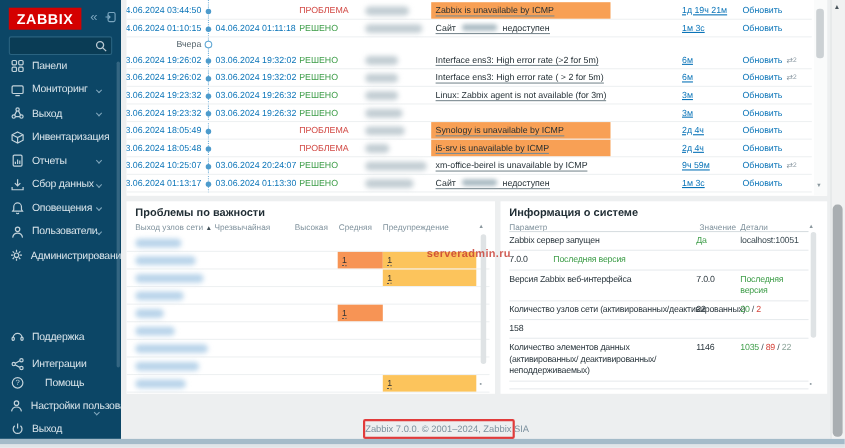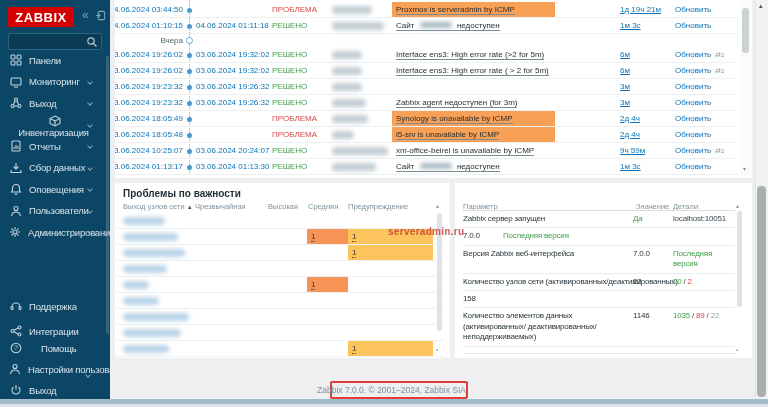--- a/index.html
+++ b/index.html
@@ -74,21 +74,21 @@
 .sys-param.nowrap{white-space:nowrap;overflow:visible}
 .sys-val{width:40px;color:#2b373e}
 .sys-det{flex:1}
 .c-green{color:#3f9e4a}.c-red{color:#d6453c}.c-gray{color:#8fa69c}.c-plain{color:#3b4a52}
 #sys-hline{position:absolute;left:8px;top:27px;width:272px;border-top:1px solid #d8dee1}
 
 #page-scroll{position:absolute;left:755px;top:0;width:13px;height:399px;background:#f1f2f2;border-left:1px solid #e0e3e4}
 #page-scroll-up{position:absolute;left:759px;top:2px;font-size:7px;color:#4a555b}
 #page-scroll-thumb{position:absolute;left:757px;top:186px;width:9px;height:211px;background:#a9aeb1;border-radius:4px}
 #footer-box{position:absolute;left:330px;top:381px;width:138px;height:18px;border:2px solid #e13b3b;border-radius:2px;
-            display:flex;align-items:center;justify-content:flex-end}
+            display:flex;align-items:center;justify-content:flex-start}
 #footer-text{font-size:8.5px;color:#7d919e;white-space:nowrap;cursor:pointer}
 #bottom-strip{position:absolute;left:0;top:399px;width:768px;height:5px;background:#a4bbc9}
 #bottom-strip2{position:absolute;left:0;top:404px;width:768px;height:3px;background:#dfe5e8}
 #watermark{position:absolute;left:388px;top:226px;font-size:10px;font-weight:bold;letter-spacing:.3px;
            color:rgba(198,55,45,.8);filter:blur(.4px);z-index:40}
 </style>
 </head>
 <body>
 
 <div id="page">
@@ -141,21 +141,21 @@
                 <circle cx="6" cy="2.5" r="1.5"></circle>
                 <circle cx="2.5" cy="9" r="1.5"></circle>
                 <circle cx="9.5" cy="9" r="1.5"></circle>
                 <path d="M5.2 3.8L3.2 7.7M6.8 3.8l2 3.9M4 9h4"></path>
               </g>
             </svg>
           </span>
           <span class="lbl">Выход</span>
           <span class="chev"></span>
         </div>
-        <div class="side-item" style="top: 114.5px; flex-direction: column;">
+        <div class="side-item" style="top: 114.5px;">
           <span class="ic">
             <svg width="12" height="12" viewBox="0 0 12 12">
               <g fill="none" stroke="#c2d2da" stroke-width="1.1">
                 <path d="M6 1L11 3.5V8.5L6 11L1 8.5V3.5Z"></path>
                 <path d="M1 3.5L6 6L11 3.5M6 6V11"></path>
               </g>
             </svg>
           </span>
           <span class="lbl">Инвентаризация</span>
           <span class="chev"></span>
@@ -287,21 +287,21 @@
 
   <div id="w-problems" class="widget">
     <div id="timeline"></div>
     <div>
         <div class="prow" style="top: 2px; height: 16px;">
           <span class="c-time">04.06.2024 03:44:50</span>
           <span class="dot"></span>
           <span class="c-status st-problem">ПРОБЛЕМА</span>
           <span class="pill host-pill" style="width: 40px;"></span>
           <span class="c-prob sev-average">
-            <span class="prob-link">Proxmox is serveradmin by ICMP</span>
+            <span class="prob-link">Zabbix is unavailable by ICMP</span>
           </span>
           <span class="c-dur">1д 19ч 21м</span>
           <span class="c-upd">Обновить</span>
         </div>
         <div class="prow" style="top: 18px; height: 16px;">
           <span class="c-time">04.06.2024 01:10:15</span>
           <span class="dot"></span>
           <span class="c-rec">04.06.2024 01:11:18</span>
           <span class="c-status st-ok">РЕШЕНО</span>
           <span class="pill host-pill" style="width: 52px;"></span>
@@ -340,32 +340,32 @@
           <span class="c-dur">6м</span>
           <span class="c-upd">Обновить</span>
           <span class="c-act">⇄<sup>2</sup></span>
         </div>
         <div class="prow" style="top: 79px; height: 16px;">
           <span class="c-time">03.06.2024 19:23:32</span>
           <span class="dot"></span>
           <span class="c-rec">03.06.2024 19:26:32</span>
           <span class="c-status st-ok">РЕШЕНО</span>
           <span class="pill host-pill" style="width: 30px;"></span>
+          <span class="c-prob">
+            <span class="prob-link">Linux: Zabbix agent is not available (for 3m)</span>
+          </span>
           <span class="c-dur">3м</span>
           <span class="c-upd">Обновить</span>
         </div>
         <div class="prow" style="top: 95px; height: 16px;">
           <span class="c-time">03.06.2024 19:23:32</span>
           <span class="dot"></span>
           <span class="c-rec">03.06.2024 19:26:32</span>
           <span class="c-status st-ok">РЕШЕНО</span>
           <span class="pill host-pill" style="width: 34px;"></span>
-          <span class="c-prob">
-            <span class="prob-link">Zabbix agent недоступен (for 3m)</span>
-          </span>
           <span class="c-dur">3м</span>
           <span class="c-upd">Обновить</span>
         </div>
         <div class="prow" style="top: 111px; height: 16px;">
           <span class="c-time">03.06.2024 18:05:49</span>
           <span class="dot"></span>
           <span class="c-status st-problem">ПРОБЛЕМА</span>
           <span class="pill host-pill" style="width: 36px;"></span>
           <span class="c-prob sev-average">
             <span class="prob-link">Synology is unavailable by ICMP</span>
@@ -468,20 +468,21 @@
             <span>1</span>
           </span>
         </div>
       </div>
     <div class="mini-arrow" style="left:321px;top:20px">▴</div>
     <div class="mini-thumb" style="left:322px;top:30px;width:5px;height:118px;background:#dfe3e5"></div>
     <div class="mini-arrow" style="left:321px;top:164px">▪</div>
   </div>
 
   <div id="w-sysinfo" class="widget">
+    <div class="w-title">Информация о системе</div>
     <div class="col-h" style="left:8px">Параметр</div>
     <div class="col-h" style="left:181px">Значение</div>
     <div class="col-h" style="left:218px">Детали</div>
     <div id="sys-hline"></div>
     <div id="sys-rows">
         <div class="sys-row">
           <span class="sys-param nowrap">Zabbix сервер запущен</span>
           <span class="sys-val c-green">Да</span>
           <span class="sys-det"><span class="c-plain">localhost:10051</span></span>
         </div>

